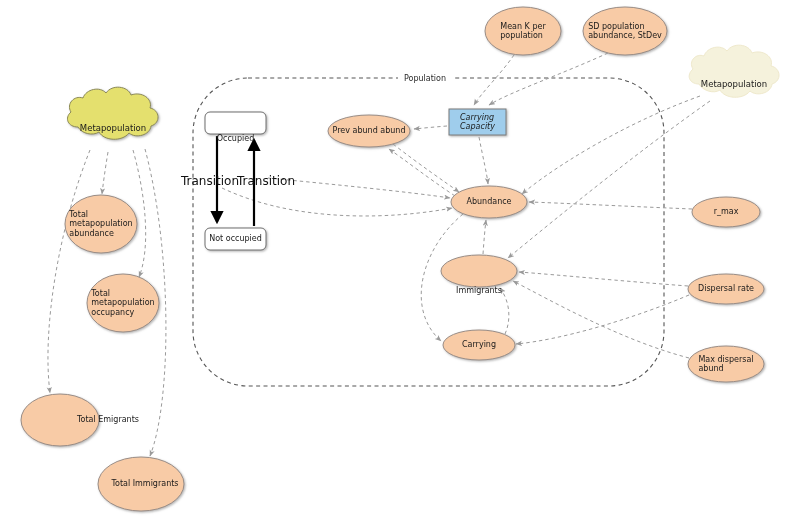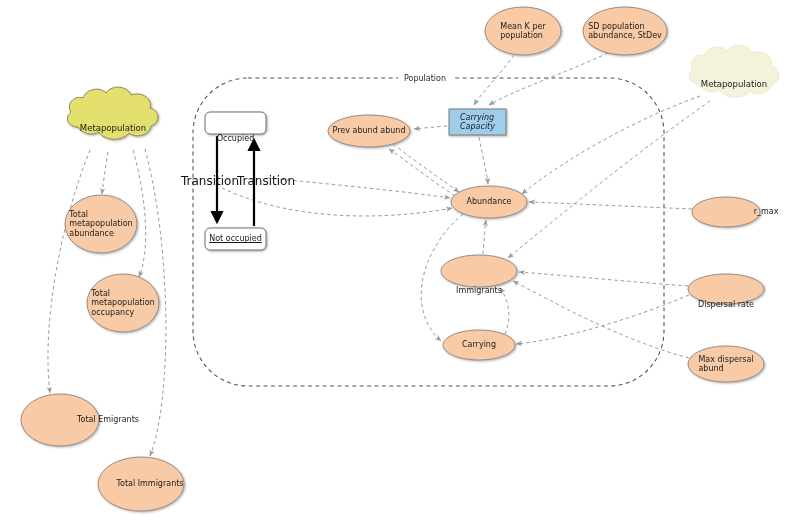--- a/index.html
+++ b/index.html
@@ -150,34 +150,34 @@
   <div class="node-label lbl-cloud" style="left:690px;top:77px;width:88px;height:16px;">Metapopulation</div>
 
   <div class="node-label lbl-ellipse" style="left:485px;top:13px;width:76px;height:36px;">Mean K per
 population</div>
   <div class="node-label lbl-ellipse" style="left:583px;top:13px;width:84px;height:36px;">SD population
 abundance, StDev</div>
   <div class="node-label lbl-ellipse" style="left:328px;top:123px;width:82px;height:16px;">Prev abund abund</div>
   <div class="node-label lbl-ellipse" style="left:451px;top:194px;width:76px;height:16px;">Abundance</div>
   <div class="node-label lbl-ellipse" style="left:441px;top:263px;width:76px;height:16px;margin-top:20px;">Immigrants</div>
   <div class="node-label lbl-ellipse" style="left:443px;top:337px;width:72px;height:16px;">Carrying</div>
-  <div class="node-label lbl-ellipse" style="left:692px;top:204px;width:68px;height:16px;margin-left:40px;">r_max</div>
-  <div class="node-label lbl-ellipse" style="left:688px;top:281px;width:76px;height:16px;margin-top:16px;">Dispersal rate</div>
+  <div class="node-label lbl-ellipse" style="left:692px;top:204px;width:68px;height:16px;">r_max</div>
+  <div class="node-label lbl-ellipse" style="left:688px;top:281px;width:76px;height:16px;">Dispersal rate</div>
   <div class="node-label lbl-ellipse" style="left:688px;top:352px;width:76px;height:24px;">Max dispersal
 abund</div>
   <div class="node-label lbl-ellipse" style="left:65px;top:206px;width:72px;height:36px;">Total
 metapopulation
 abundance</div>
   <div class="node-label lbl-ellipse" style="left:87px;top:285px;width:72px;height:36px;">Total
 metapopulation
 occupancy</div>
   <div class="node-label lbl-ellipse" style="left:21px;top:412px;width:78px;height:16px;margin-left:48px;">Total Emigrants</div>
-  <div class="node-label lbl-ellipse" style="left:86px;top:476px;width:94px;height:16px;padding-left:17px;">Total Immigrants</div>
+  <div class="node-label lbl-ellipse" style="left:98px;top:476px;width:94px;height:16px;">Total Immigrants</div>
 
   <div class="node-label lbl-box" style="left:205px;top:128px;width:61px;height:22px;">Occupied</div>
-  <div class="node-label lbl-box" style="left:205px;top:228px;width:61px;height:22px;text-decoration:underline;">Not occupied</div>
+  <div class="node-label lbl-box" style="left:205px;top:228px;width:61px;height:22px;">Not occupied</div>
   <div class="node-label lbl-cc" style="left:449px;top:109px;width:57px;height:26px;">Carrying
 Capacity</div>
 
   <div class="node-label lbl-edge" style="left:186px;top:176px;width:48px;height:12px;">Transition</div>
   <div class="node-label lbl-edge" style="left:242px;top:176px;width:48px;height:12px;">Transition</div>
 
 </div>
 
 </body></html>

